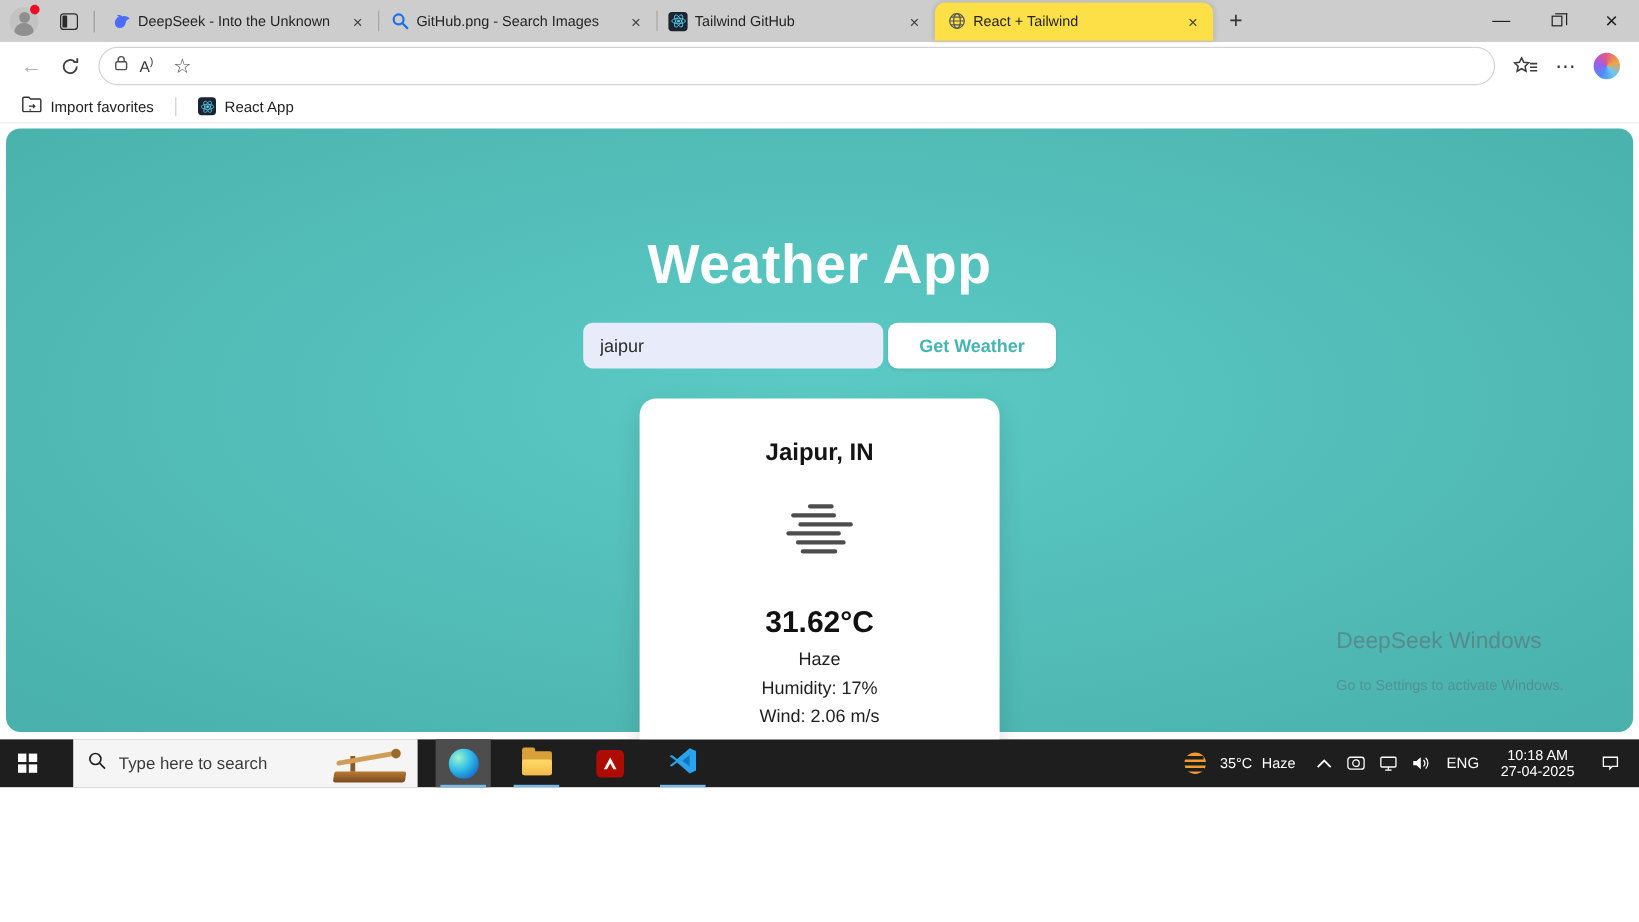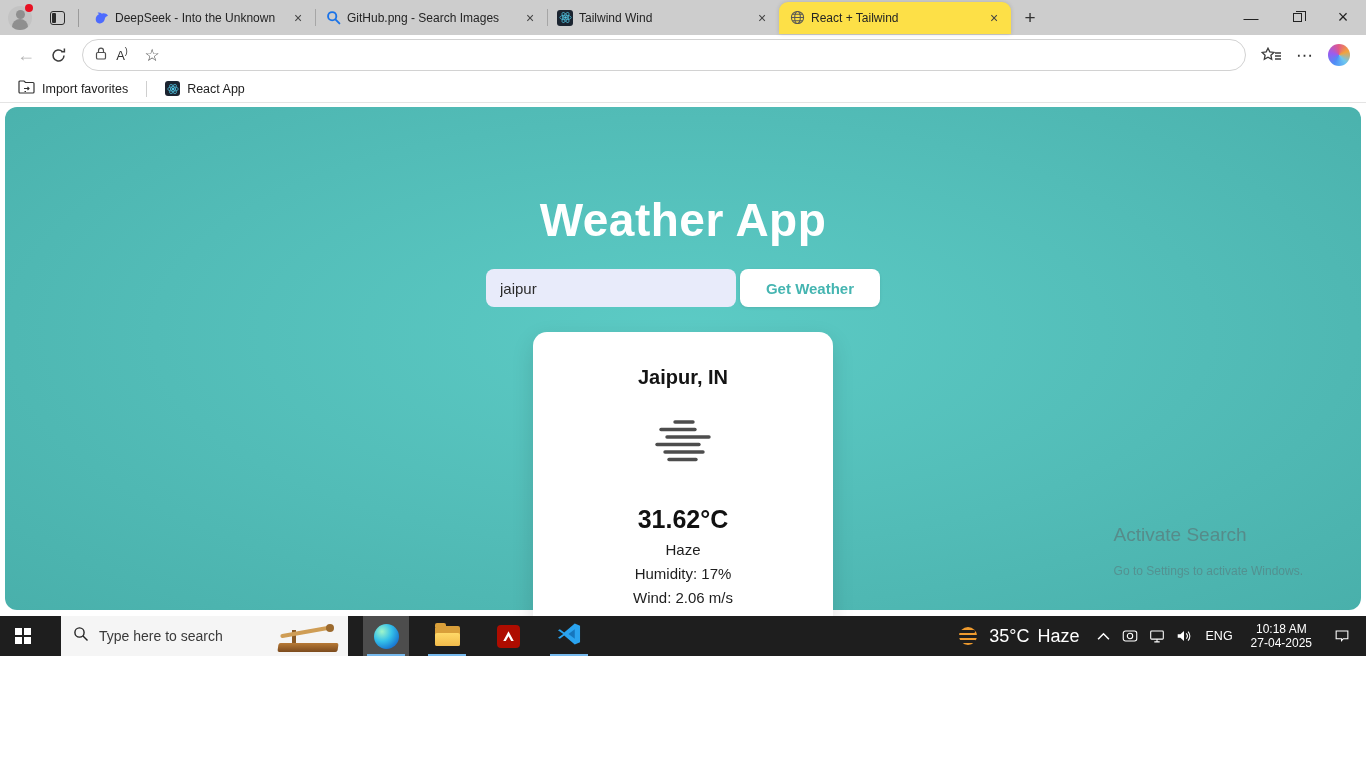--- a/index.html
+++ b/index.html
@@ -89,21 +89,21 @@
   .task-icon { width:46px; display:flex; align-items:center; justify-content:center; position:relative; }
   .task-icon.focused { background:#4d4d4d; }
   .task-icon .underline { position:absolute; bottom:0; left:4px; right:4px; height:2.5px; background:#76b9ed; }
   .edge-circle { width:25px; height:25px; border-radius:50%; background:radial-gradient(circle at 32% 30%, #9ff5c9 0%, #35c1e9 40%, #1b7fd4 72%, #1d4bbc 100%); }
   .folder { width:25px; height:20px; position:relative; }
   .folder .back { position:absolute; inset:0; background:#d99f3a; border-radius:2px; }
   .folder .back::before { content:""; position:absolute; top:-3px; left:0; width:11px; height:4px; background:#d99f3a; border-radius:2px 2px 0 0; }
   .folder .front { position:absolute; left:0; right:0; bottom:0; height:13px; background:linear-gradient(#ffd968,#f2bb4b); border-radius:2px; }
   .pdf-sq { width:23px; height:23px; background:#ae0c00; border-radius:4px; display:flex; align-items:center; justify-content:center; }
   .tray { display:flex; align-items:center; margin-left:auto; padding-right:4px; }
-  .tray-weather { display:flex; align-items:center; gap:8px; padding:0 10px; font-size:18px; }
+  .tray-weather { display:flex; align-items:center; gap:8px; padding:0 10px; font-size:12px; }
   .haze-sun { position:relative; width:26px; height:24px; }
   .haze-sun .sun { position:absolute; left:4px; top:3px; width:18px; height:18px; border-radius:50%; background:#ef9b2e; }
   .haze-sun .bar { position:absolute; height:3px; background:#1e1e1e; border-radius:1px; }
   .tray-btn { width:27px; height:40px; display:flex; align-items:center; justify-content:center; }
   .tray-lang { font-size:12.5px; padding:0 8px; display:flex; align-items:center; }
   .tray-clock { text-align:center; font-size:12px; line-height:14px; padding:0 10px; display:flex; flex-direction:column; justify-content:center; }
   .tray-action { width:40px; display:flex; align-items:center; justify-content:center; }
 </style>
 </head>
 <body>
@@ -148,21 +148,21 @@
               <svg width="13" height="13" viewBox="0 0 16 16">
                 <circle cx="8" cy="8" r="1.6" fill="#53c9e8"></circle>
                 <g fill="none" stroke="#53c9e8" stroke-width="0.9">
                   <ellipse cx="8" cy="8" rx="7" ry="2.8"></ellipse>
                   <ellipse cx="8" cy="8" rx="7" ry="2.8" transform="rotate(60 8 8)"></ellipse>
                   <ellipse cx="8" cy="8" rx="7" ry="2.8" transform="rotate(120 8 8)"></ellipse>
                 </g>
               </svg>
             </span>
         </span>
-        <span class="tab-title">Tailwind Wind</span>
+        <span class="tab-title">Tailwind GitHub</span>
         <span class="tab-close">×</span>
       </div>
 
       <div class="tab active">
         <span class="favicon">
           <svg width="15" height="15" viewBox="0 0 16 16" fill="none" stroke="#555" stroke-width="1.1">
               <circle cx="8" cy="8" r="6.5"></circle>
               <ellipse cx="8" cy="8" rx="3" ry="6.5"></ellipse>
               <path d="M1.5 8h13M2.6 4.5h10.8M2.6 11.5h10.8"></path>
             </svg>
@@ -268,21 +268,21 @@
             </g>
           </svg>
         </div>
         <div class="card-temp">31.62°C</div>
         <div class="card-line">Haze</div>
         <div class="card-line">Humidity: 17%</div>
         <div class="card-line">Wind: 2.06 m/s</div>
       </div>
 
       <div class="watermark">
-        <div class="wm1">Activate Search</div>
+        <div class="wm1">DeepSeek Windows</div>
         <div class="wm2">Go to Settings to activate Windows.</div>
       </div>
     </div>
   </div>
 
   <div class="taskbar">
     <div class="start-btn">
       <span class="win-logo">
           <span></span>
           <span></span>

